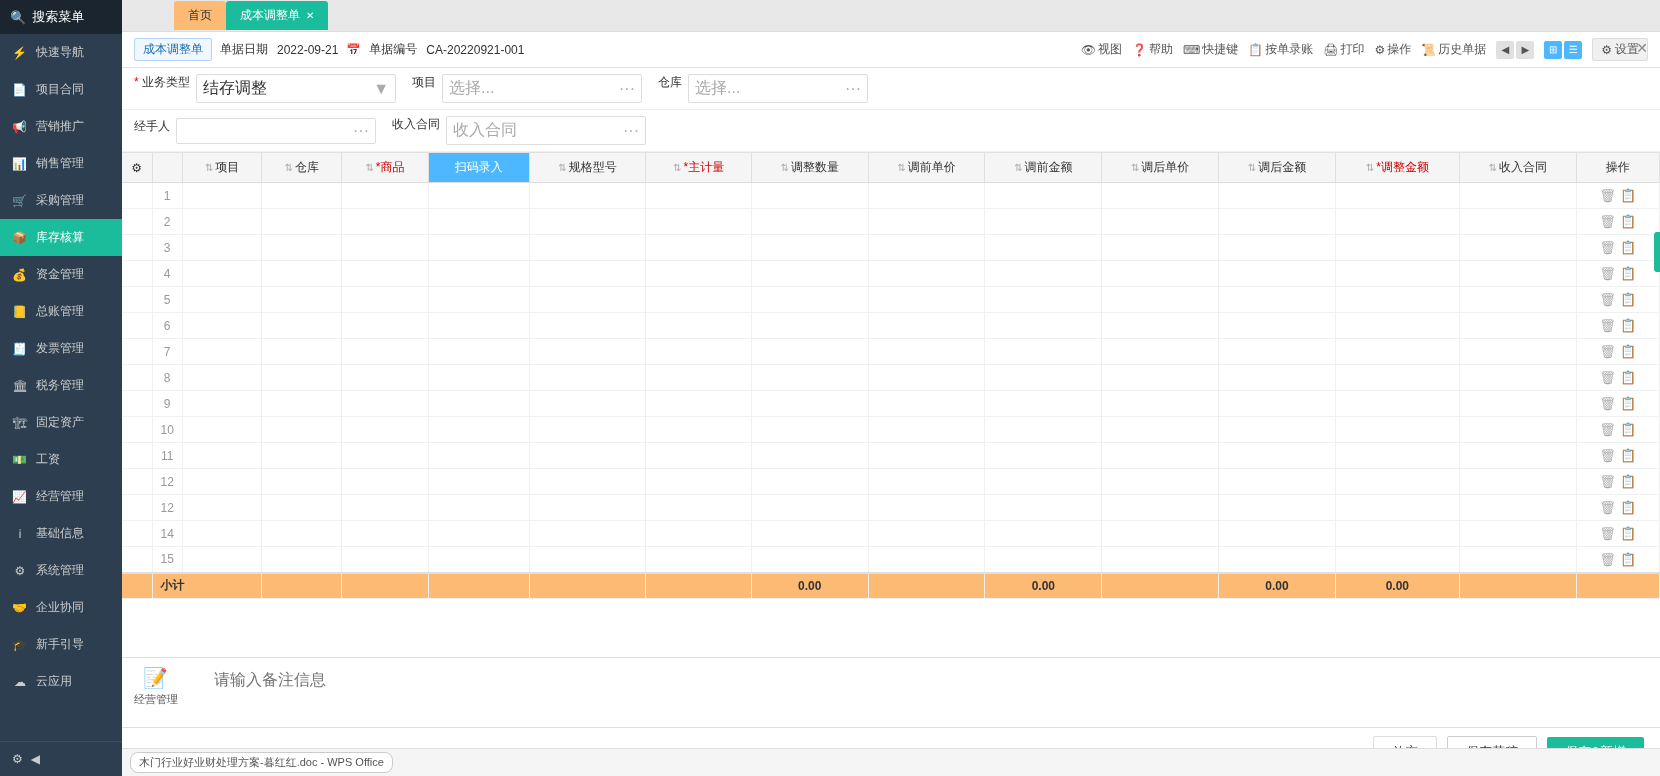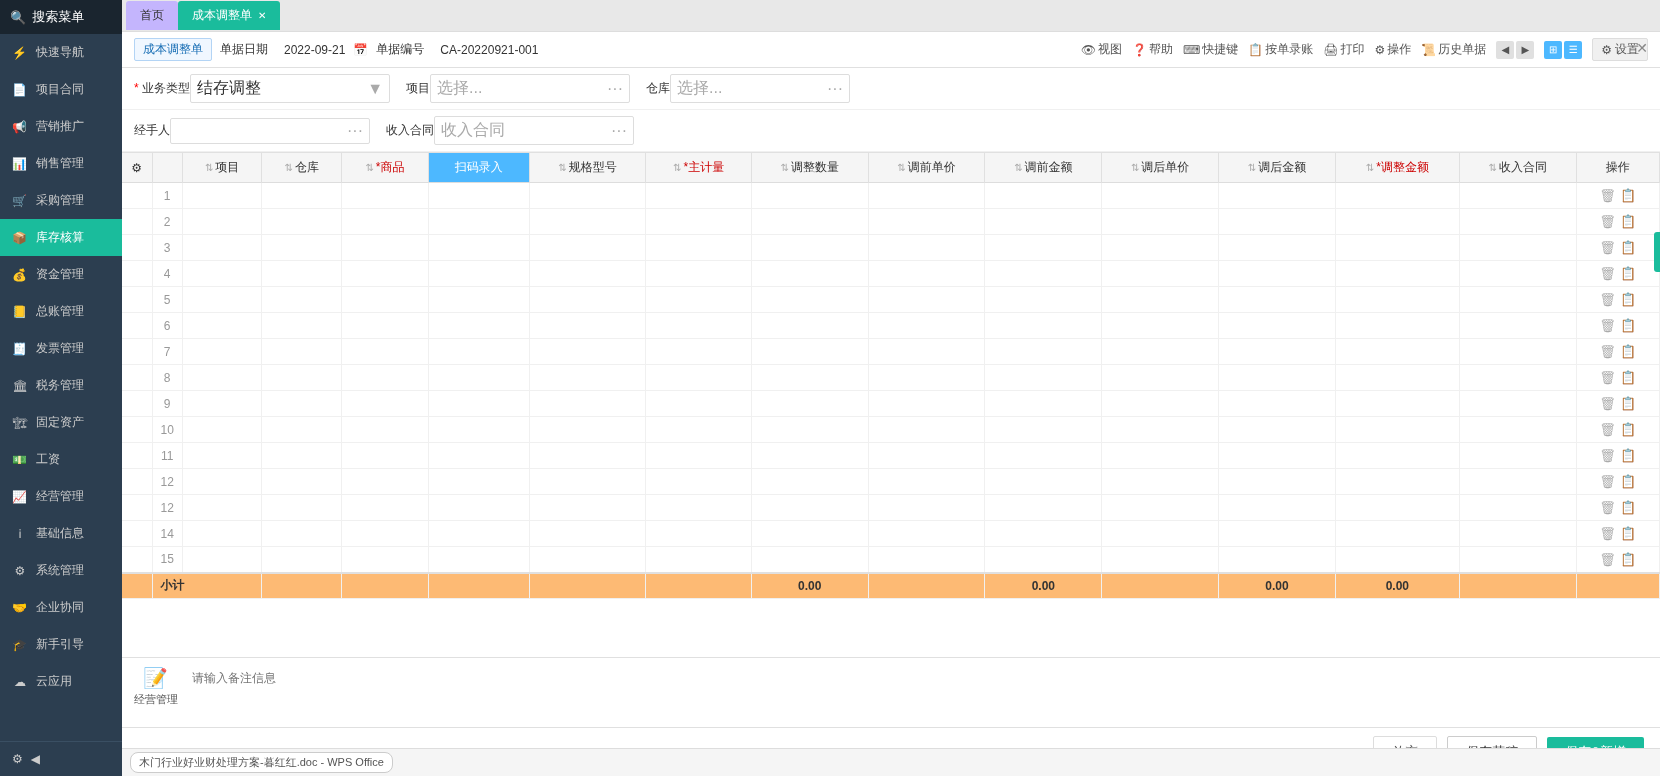--- a/index.html
+++ b/index.html
@@ -72,22 +72,23 @@
       cursor: pointer;
       color: #555;
       border-radius: 3px 3px 0 0;
       gap: 6px;
     }
     .tab.active {
       background: #1abc9c;
       color: #fff;
     }
     .tab-home {
-      background: #c4b5fd;
+      background: #fdba74;
       color: #333;
+      margin-left: 48px;
     }
     .tab-close { font-size: 10px; cursor: pointer; }
 
     
     .document-area {
       flex: 1;
       background: #fff;
       display: flex;
       flex-direction: column;
       overflow: hidden;
@@ -104,21 +105,21 @@
       flex-wrap: wrap;
     }
     .doc-title-chip {
       background: #f0f7ff;
       border: 1px solid #b3d4f5;
       color: #1a6fb5;
       padding: 2px 8px;
       border-radius: 2px;
       font-size: 12px;
     }
-    .doc-info { color: #333; font-size: 12px; display: flex; align-items: center; gap: 16px; }
+    .doc-info { color: #333; font-size: 12px; display: flex; align-items: center; gap: 9px; }
     .doc-actions {
       margin-left: auto;
       display: flex;
       align-items: center;
       gap: 10px;
       font-size: 12px;
       color: #555;
     }
     .doc-action-btn {
       display: flex; align-items: center; gap: 2px; cursor: pointer; color: #555;
@@ -142,21 +143,22 @@
     .form-row {
       display: flex;
       align-items: center;
       padding: 6px 12px;
       gap: 16px;
       border-bottom: 1px solid #f0f0f0;
       flex-wrap: wrap;
     }
     .form-field {
       display: flex;
-      align-items: center;
+      align-items: flex-start;
+      gap: 6px;
     }
     .form-label { color: #333; font-size: 12px; white-space: nowrap; }
     .required { color: red; }
     .form-input {
       border: 1px solid #ddd;
       border-radius: 2px;
       padding: 3px 6px;
       font-size: 16px;
       color: #333;
       background: #fff;
@@ -240,25 +242,26 @@
       align-items: center;
       gap: 2px;
       color: #555;
       font-size: 11px;
       cursor: pointer;
     }
     .notes-input {
       flex: 1;
       border: none;
       outline: none;
-      font-size: 12px;
+      font-size: 16px;
       color: #14532d;
       background: transparent;
       resize: none;
       padding: 4px;
+      margin-left: 22px;
     }
 
     
     .footer {
       display: flex;
       align-items: center;
       justify-content: flex-end;
       padding: 8px 16px;
       border-top: 1px solid #e0e0e0;
       gap: 10px;

